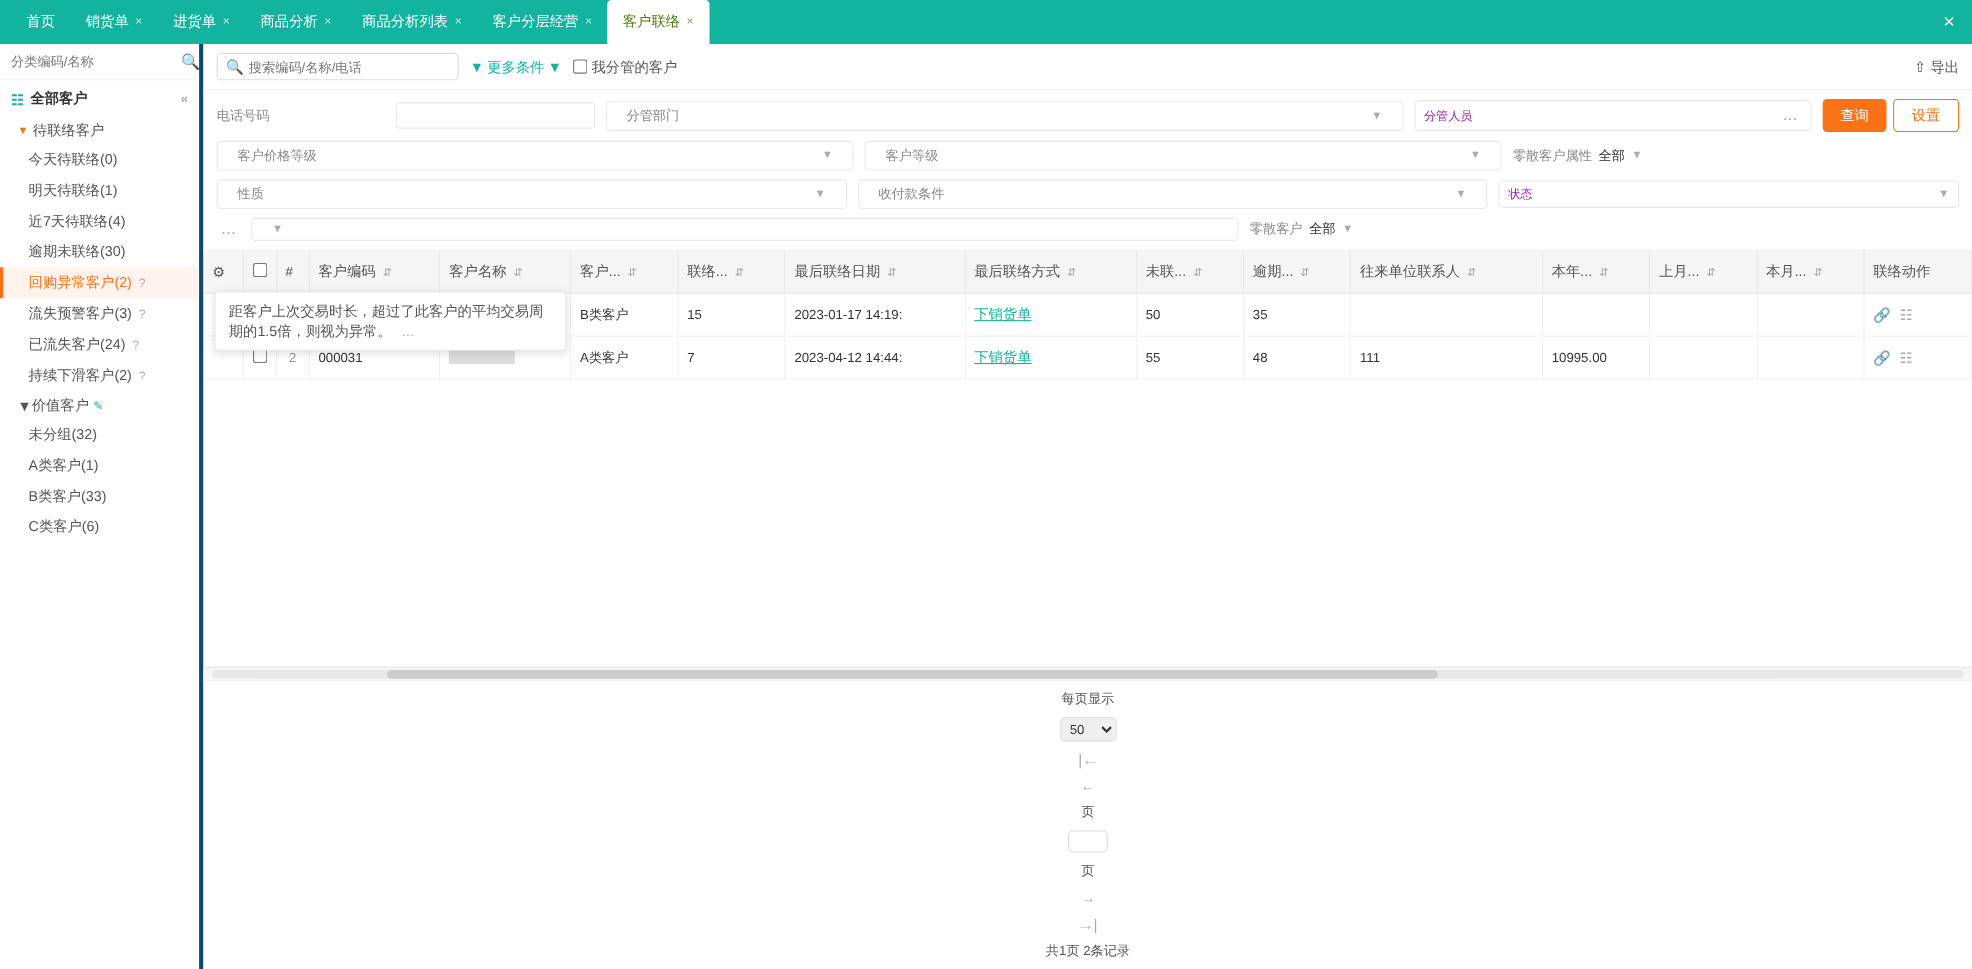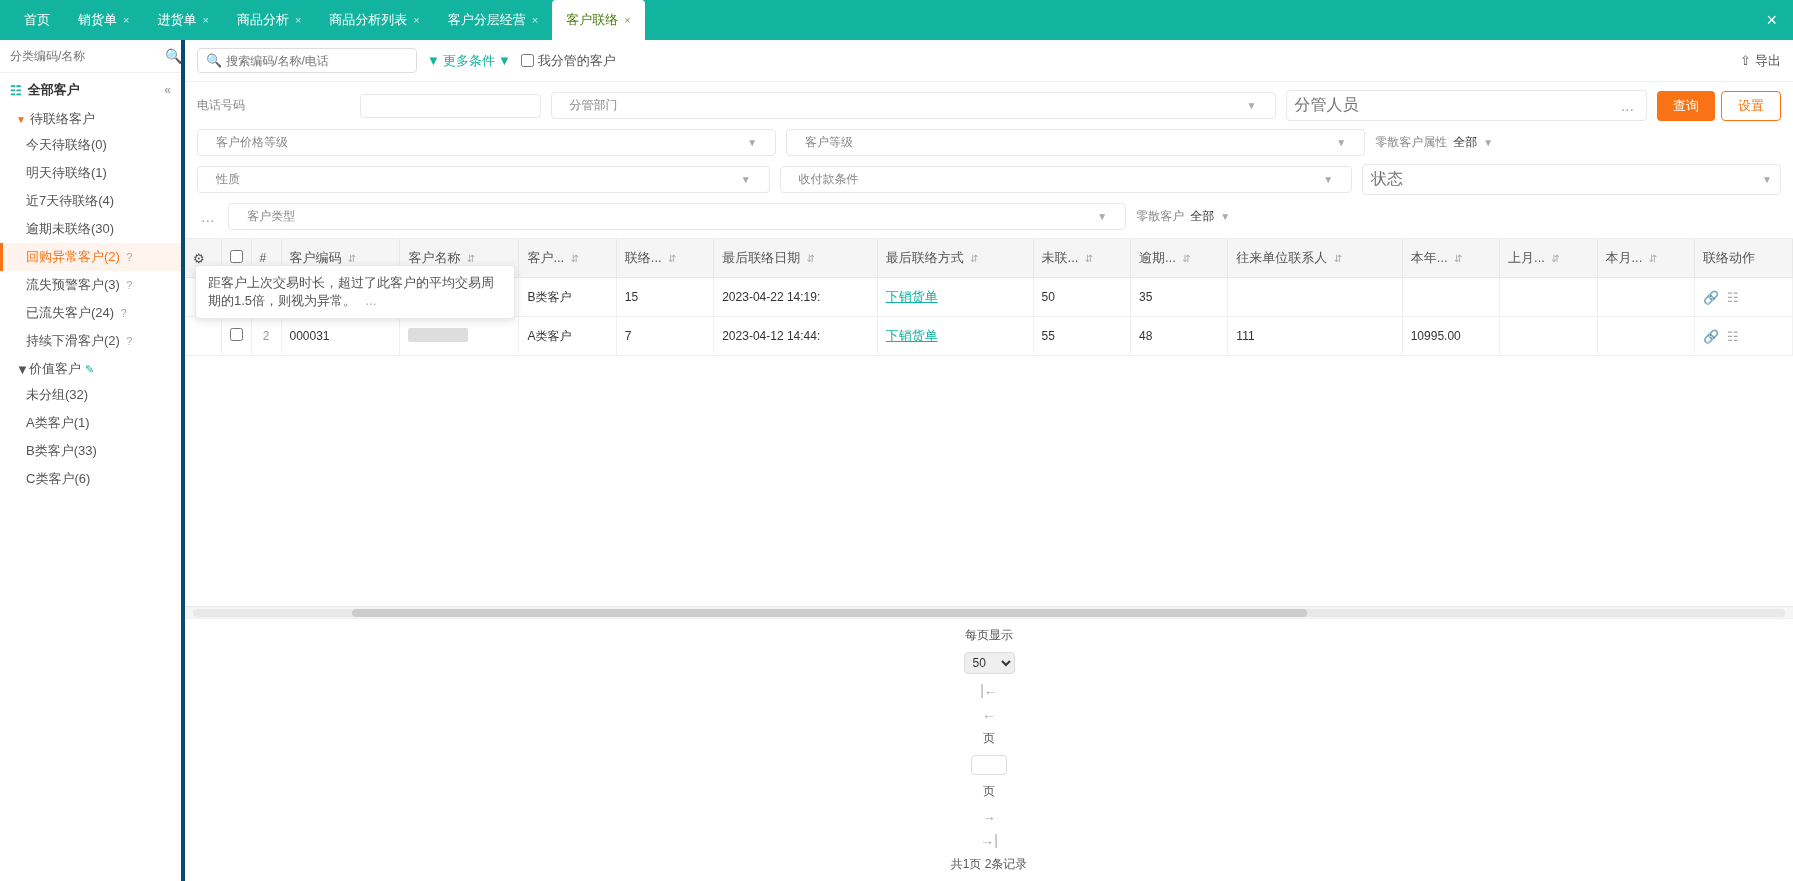--- a/index.html
+++ b/index.html
@@ -206,21 +206,21 @@
       align-items: center;
       border: 1px solid #e8e8e8;
       border-radius: 4px;
       padding: 4px 8px;
       min-width: 200px;
       flex: 1;
       cursor: pointer;
       background: #fff;
       position: relative;
     }
-    .filter-field .label { color: #737373; font-size: 16px; flex: 1; font-family: Liberation Mono, monospace; }
+    .filter-field .label { color: #a21caf; font-size: 11px; flex: 1; font-family: Liberation Mono, monospace; }
     .filter-field .dropdown-arrow { color: #aaa; font-size: 10px; }
     .filter-field-static {
       display: flex;
       align-items: center;
       min-width: 200px;
       flex: 1;
     }
     .filter-field-static .label { color: #888; font-size: 12px; flex: 1; }
     .filter-field-wide {
       display: flex;
@@ -547,21 +547,20 @@
         </div>
         <div class="filter-field" style="min-width:300px;flex:1.5;">
           <span class="label">状态</span>
           <span class="dropdown-arrow">▼</span>
         </div>
       </div>
 
       <div class="filter-row">
         <span class="ellipsis-btn">...</span>
         <div class="filter-field-wide">
-          <span class="label">客户类型</span>
           <span class="dropdown-arrow">▼</span>
         </div>
         <div class="zero-attr-field">
           <span class="label">零散客户</span>
           <span class="val">全部</span>
           <span class="dropdown-arrow">▼</span>
         </div>
       </div>
     </div>
 
@@ -634,21 +633,21 @@
         <tr>
       <td class="settings-col"></td>
       <td class="checkbox-cell">
         <input type="checkbox" style="">
       </td>
       <td class="row-num">1</td>
       <td>000039</td>
       <td><span style="display:inline-block;width:60px;height:14px;background:#ddd;border-radius:2px;"></span></td>
       <td>B类客户</td>
       <td>15</td>
-      <td>2023-04-22 14:19:</td>
+      <td>2023-01-17 14:19:</td>
       <td><span class="link-text">下销货单</span></td>
       <td>50</td>
       <td>35</td>
       <td></td>
       <td></td>
       <td></td>
       <td></td>
       <td>
         <div class="action-icons">
           <span>🔗</span>

